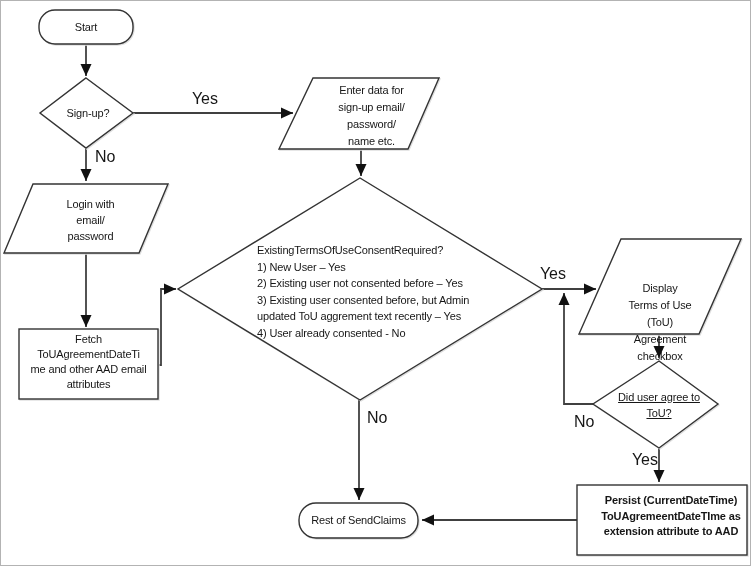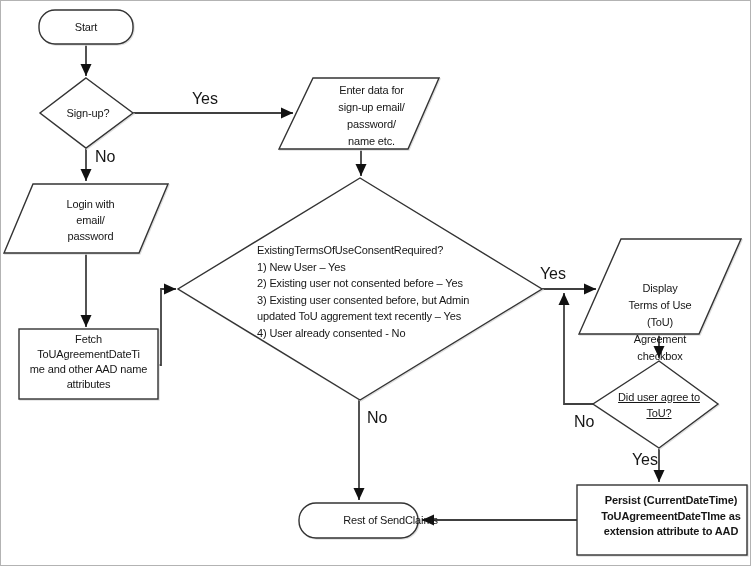--- a/index.html
+++ b/index.html
@@ -84,21 +84,21 @@
 sign-up email/
 password/
 name etc.</div>
 
   <div class="txt" style="left:27px;top:195px;width:125px;line-height:16px;">Login with
 email/
 password</div>
 
   <div class="txt" style="left:18px;top:331px;width:139px;line-height:15px;">Fetch
 ToUAgreementDateTi
-me and other AAD name
+me and other AAD email
 attributes</div>
 
   <div class="txt" style="left:256px;top:241px;width:240px;line-height:16.5px;text-align:left;">ExistingTermsOfUseConsentRequired?
 1) New User – Yes
 2) Existing user not consented before – Yes
 3) Existing user consented before, but Admin
 updated ToU aggrement text recently – Yes
 4) User already consented - No</div>
 
   <div class="txt" style="left:599px;top:236px;width:120px;line-height:17px;margin-top:43px;">Display
@@ -107,21 +107,21 @@
 Agreement
 checkbox</div>
 
   <div class="txt" style="left:596px;top:388px;width:124px;line-height:16px;text-decoration:underline;">Did user agree to
 ToU?</div>
 
   <div class="txt" style="left:576px;top:492px;width:188px;line-height:15.5px;font-weight:bold;">Persist (CurrentDateTime)
 ToUAgremeentDateTIme as
 extension attribute to AAD</div>
 
-  <div class="txt" style="left:298px;top:512px;width:119px;margin-left:32px;">Rest of SendClaims</div>
+  <div class="txt" style="left:298px;top:512px;width:119px;">Rest of SendClaims</div>
 
   <div class="edge-label" style="left:191px;top:89px;">Yes</div>
   <div class="edge-label" style="left:94px;top:147px;">No</div>
   <div class="edge-label" style="left:539px;top:264px;">Yes</div>
   <div class="edge-label" style="left:366px;top:408px;">No</div>
   <div class="edge-label" style="left:573px;top:412px;">No</div>
   <div class="edge-label" style="left:631px;top:450px;">Yes</div>
 
 </div>
 

